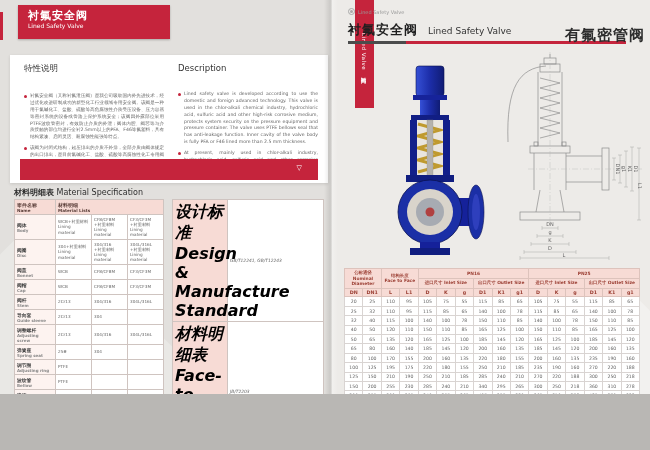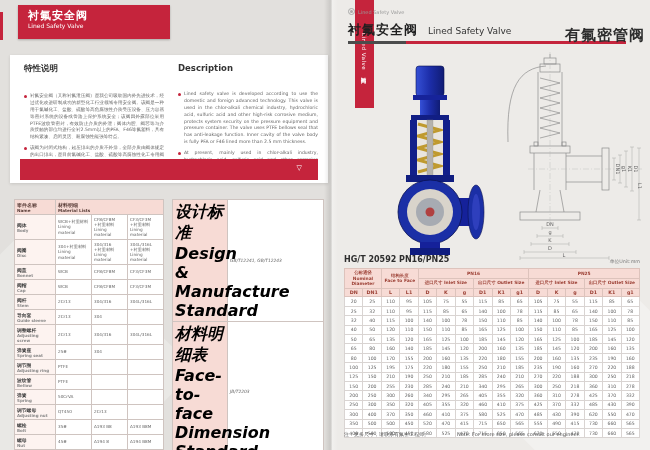--- a/index.html
+++ b/index.html
@@ -1,33 +1,33 @@
 <!DOCTYPE html>
 <html><head>
 <meta charset="utf-8">
 <style>
   html,body{margin:0;padding:0;}
   body{font-family:"DejaVu Sans","Liberation Sans",sans-serif;background:#b9b7b4;}
-  .sheet{position:relative;width:650px;height:450px;overflow:hidden;background:#be185d;}
+  .sheet{position:relative;width:650px;height:394px;overflow:hidden;background:#be185d;}
   .page{position:absolute;top:0;height:450px;}
   .page-left{left:0;width:332px;background:#e2e0dd;}
   .page-right{left:332px;width:318px;background:#edebe8;padding-left:23px;}
   .shape{position:absolute;z-index:0;}
   .fold{position:absolute;left:324px;top:0;width:14px;height:450px;z-index:5;pointer-events:none;
         background:linear-gradient(90deg,rgba(0,0,0,0) 0%,rgba(0,0,0,0.10) 45%,rgba(255,255,255,0.25) 60%,rgba(0,0,0,0) 100%);}
   .z{position:absolute;z-index:1;}
 
   
   .edge-strip{left:0;top:12px;width:3px;height:28px;background:#c5243c;}
   .title-box{left:18px;top:5px;width:152px;height:34px;background:#c5243c;color:#fff;
              padding:5px 0 0 10px;box-sizing:border-box;box-shadow:0 1px 2px rgba(0,0,0,0.25);}
   .title-box .t-zh{font-size:11px;font-weight:bold;letter-spacing:1px;line-height:1.1;}
   .title-box .t-en{font-size:6px;line-height:1.3;}
   .card{left:10px;top:55px;width:318px;height:128px;background:#ffffff;box-shadow:0 1px 3px rgba(0,0,0,0.12);}
-  .card h3{margin:8px 0 18px 0;font-size:8.5px;color:#333;font-weight:bold;}
+  .card h3{margin:8px 0 18px 0;font-size:8.5px;color:#333;font-weight:normal;}
   .col{position:absolute;top:0;}
   .col.features{left:14px;width:140px;}
   .col.desc{left:168px;width:140px;}
   .blt{display:flex;gap:3px;margin:0 0 4px 0;}
   .blt .dot{flex:0 0 3px;width:3px;height:3px;border-radius:50%;background:#c5243c;margin-top:2px;}
   .blt p{margin:0;font-size:4.6px;line-height:1.5;color:#666;text-align:justify;}
   .banner{position:absolute;left:10px;bottom:3px;right:10px;height:21px;background:#c5243c;}
   .banner .tri{position:absolute;right:16px;top:6px;color:#fff;font-size:7px;line-height:1;}
 
   .tbl-title{top:187px;font-size:8px;color:#2e2e2e;}
@@ -108,20 +108,24 @@
         <div class="blt">
           <span class="dot"></span>
           <p>At present, mainly used in chlor-alkali industry, hydrochloric acid, sulfuric acid and other corrosive chemicals.</p>
         </div>
       </div>
       <div class="banner">
         <span class="tri">▽</span>
       </div>
     </div>
 
+    <div class="z tbl-title tt1">
+      <b>材料明细表</b>
+      <span>Material Specification</span>
+    </div>
     <table class="z mat">
       <thead>
         <tr>
           <th style="width:36px">
             <div class="hzh">零件名称</div>
             <div class="hen">Name</div>
           </th>
           <th colspan="3">
             <div class="hzh">材料明细</div>
             <div class="hen">Material Lists</div>
@@ -409,24 +413,20 @@
         <text x="60" y="204">D</text>
         <text x="74" y="210.5">L</text>
         <text x="0" y="0" transform="translate(125.5,123) rotate(90)">DN1</text>
         <text x="0" y="0" transform="translate(131.5,123) rotate(90)">g1</text>
         <text x="0" y="0" transform="translate(137.5,123) rotate(90)">K1</text>
         <text x="0" y="0" transform="translate(143.5,123) rotate(90)">D1</text>
         <text x="0" y="0" transform="translate(148,140) rotate(90)">L1</text>
       </g>
     </svg>
 
-    <div class="z dim-head">
-      <b>HG/T 20592  PN16/PN25</b>
-      <span class="unit">单位Unit:mm</span>
-    </div>
     <table class="z dim">
       <thead>
         <tr>
           <th colspan="2" rowspan="2">
             <span>公称通径</span><br>
             <span>Nominal Diameter</span>
           </th>
           <th colspan="2" rowspan="2">
             <span>结构长度</span><br>
             <span>Face to Face</span>

